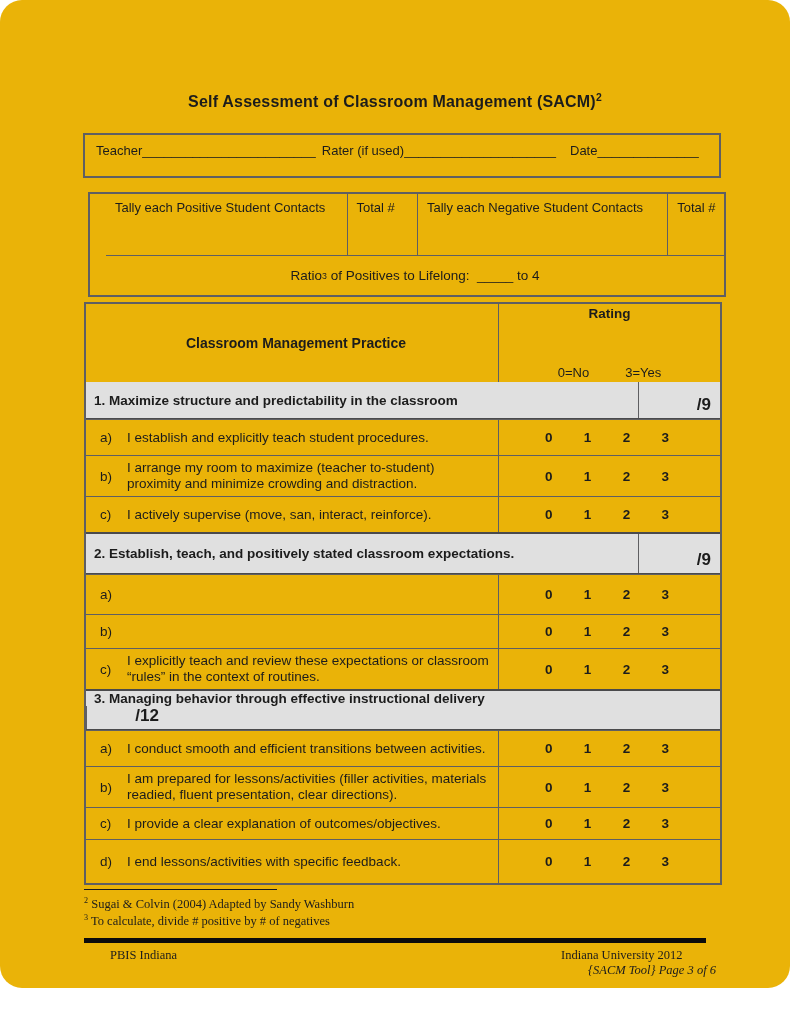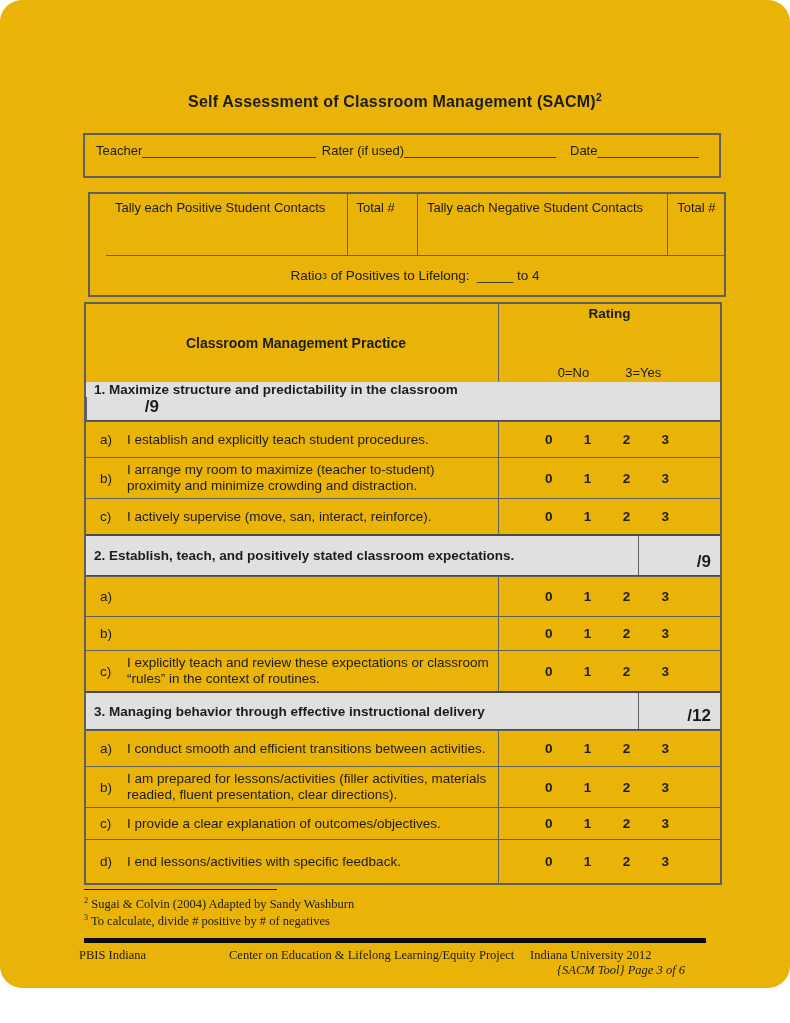--- a/index.html
+++ b/index.html
@@ -90,21 +90,21 @@
   
   .fn-divider{position:absolute;top:889px;left:84px;width:193px;height:1px;background:#1a1a1a;}
   .footnotes{
     position:absolute;top:896px;left:84px;
     font-family:"Liberation Serif","DejaVu Serif",serif;font-size:12.5px;line-height:17px;
   }
 
   
   .footer-bar{position:absolute;top:938px;left:84px;width:622px;height:5px;background:#0c0c0c;}
   .footer{
-    position:absolute;top:948px;left:69px;width:638px;height:40px;
+    position:absolute;top:948px;left:100px;width:638px;height:40px;
     font-family:"Liberation Serif","DejaVu Serif",serif;font-size:12.5px;
   }
   .footer .fl{position:absolute;left:10px;top:0;}
   .footer .fc{position:absolute;left:160px;top:0;}
   .footer .fr{position:absolute;left:461px;top:0;}
   .footer .fp{position:absolute;right:22px;top:15px;font-style:italic;}
 </style>
 </head>
 <body>
 
@@ -138,21 +138,21 @@
         </div>
       <div class="cell-rating rating-head">
         <span class="r1">Rating</span>
         <span class="r2">
             <span>0=No</span>
             <span>3=Yes</span>
           </span>
       </div>
     </div>
     <div id="practice-rows">
-        <div class="prow section-row" style="min-height: 37px; flex-direction: column;">
+        <div class="prow section-row" style="min-height: 37px;">
           <div class="section-title">1. Maximize structure and predictability in the classroom</div>
           <div class="section-score">/9</div>
         </div>
         <div class="prow item-row" style="min-height: 36px;">
           <div class="cell-practice">
             <span class="letter">a)</span>
             <span class="item-text">I establish and explicitly teach student procedures.</span>
           </div>
           <div class="cell-rating">
             <div class="opts">
@@ -228,21 +228,21 @@
           </div>
           <div class="cell-rating">
             <div class="opts">
               <span class="opt">0</span>
               <span class="opt">1</span>
               <span class="opt">2</span>
               <span class="opt">3</span>
             </div>
           </div>
         </div>
-        <div class="prow section-row" style="min-height: 39px;">
+        <div class="prow section-row" style="min-height: 39px; flex-direction: column;">
           <div class="section-title">3. Managing behavior through effective instructional delivery</div>
           <div class="section-score">/12</div>
         </div>
         <div class="prow item-row" style="min-height: 36px;">
           <div class="cell-practice">
             <span class="letter">a)</span>
             <span class="item-text">I conduct smooth and efficient transitions between activities.</span>
           </div>
           <div class="cell-rating">
             <div class="opts">
@@ -300,18 +300,17 @@
 
   <div class="fn-divider"></div>
   <div class="footnotes">
     <div><sup>2</sup><span> Sugai &amp; Colvin (2004) Adapted by Sandy Washburn</span></div>
     <div><sup>3</sup><span> To calculate, divide # positive by # of negatives</span></div>
   </div>
 
   <div class="footer-bar"></div>
   <div class="footer">
     <span class="fl">PBIS Indiana</span>
-    <span class="fc">Center on Education &amp; Lifelong Learning/Equity Project</span>
     <span class="fr">Indiana University 2012</span>
     <span class="fp">{SACM Tool} Page 3 of 6</span>
   </div>
 
 </div>
 
 </body></html>

